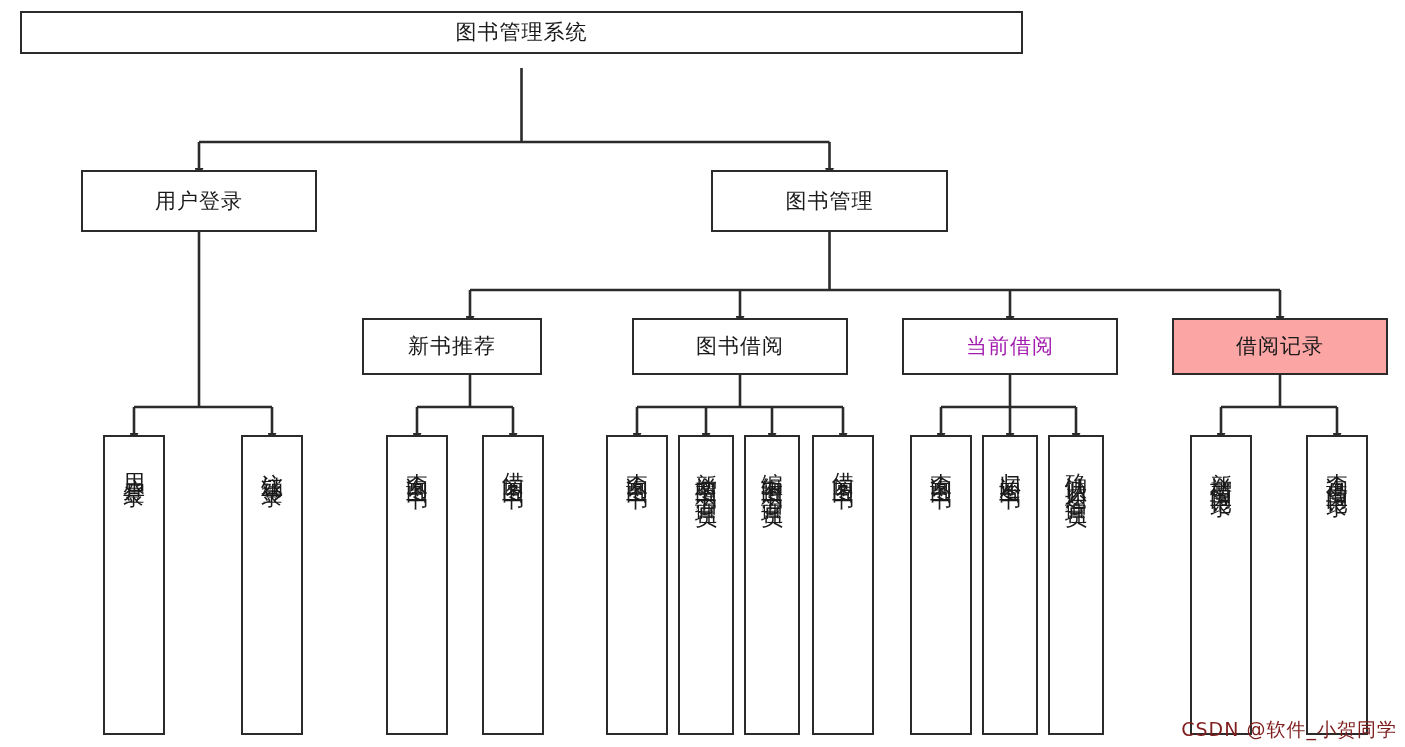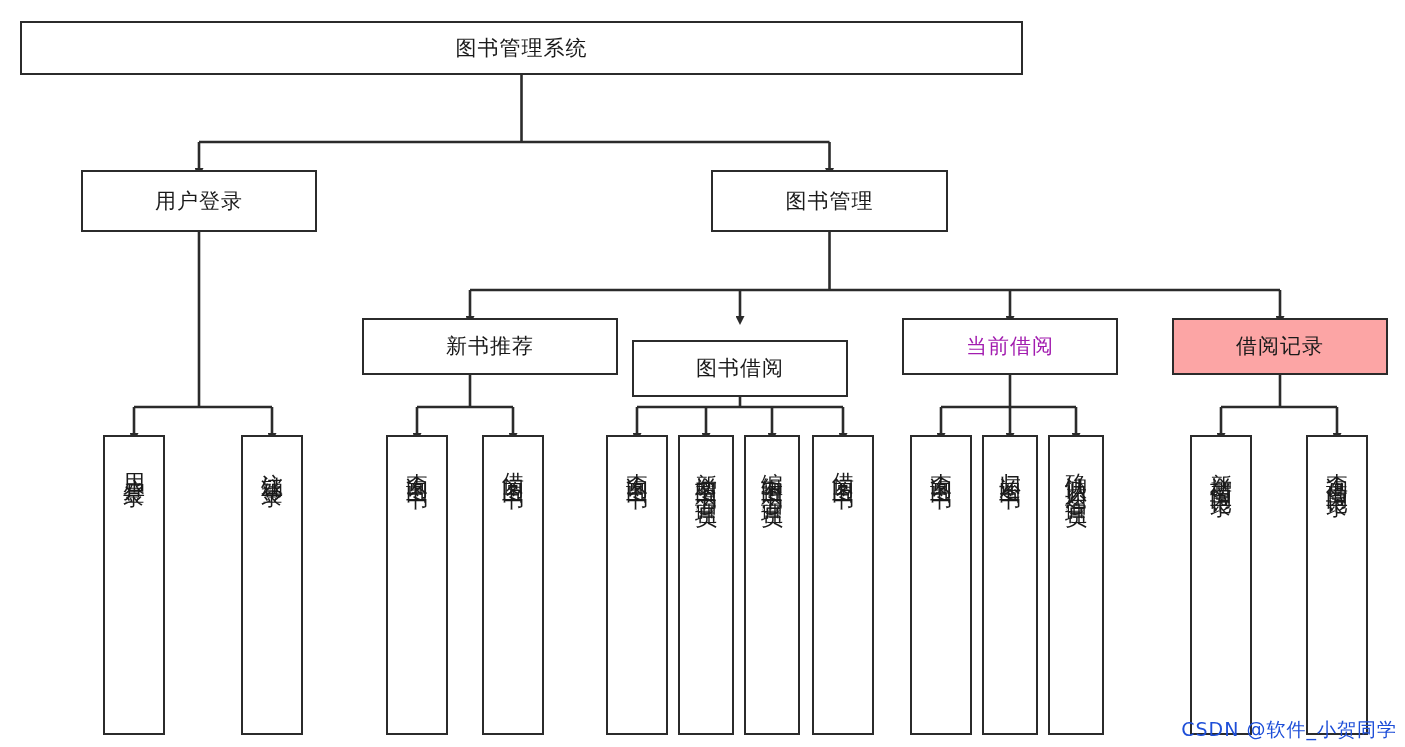--- a/index.html
+++ b/index.html
@@ -40,21 +40,21 @@
   }
   svg#connectors{
     position:absolute;left:0;top:0;width:1405px;height:747px;
     pointer-events:none;
   }
   .watermark{
     position:absolute;
     right:8px;
     bottom:4px;
     font-size:19px;
-    color:#1d4ed8;
+    color:#7f1d1d;
     letter-spacing:1px;
     white-space:nowrap;
     font-family:"DejaVu Sans","Liberation Sans",sans-serif;
   }
 </style>
 </head>
 <body>
 
 <div id="diagram-root">
 
@@ -95,33 +95,33 @@
         <path d="M 1010 407 L 1010 434" marker-end="url(#arrowhead)"></path>
         <path d="M 1076 407 L 1076 434" marker-end="url(#arrowhead)"></path>
         <path d="M 1280 375 L 1280 407"></path>
         <path d="M 1221 407 L 1337 407"></path>
         <path d="M 1221 407 L 1221 434" marker-end="url(#arrowhead)"></path>
         <path d="M 1337 407 L 1337 434" marker-end="url(#arrowhead)"></path>
       </g>
   </svg>
 
   <div id="node-layer">
-      <div class="node" style="left: 20px; top: 21px; width: 1003px; height: 54px; border-color: rgb(43, 43, 43); background: rgb(255, 255, 255);">
+      <div class="node" style="left: 20px; top: 11px; width: 1003px; height: 43px; border-color: rgb(43, 43, 43); background: rgb(255, 255, 255);">
         <span class="node-label" style="color: rgb(26, 26, 26);">图书管理系统</span>
       </div>
       <div class="node" style="left: 81px; top: 170px; width: 236px; height: 62px; border-color: rgb(43, 43, 43); background: rgb(255, 255, 255);">
         <span class="node-label" style="color: rgb(26, 26, 26);">用户登录</span>
       </div>
       <div class="node" style="left: 711px; top: 170px; width: 237px; height: 62px; border-color: rgb(43, 43, 43); background: rgb(255, 255, 255);">
         <span class="node-label" style="color: rgb(26, 26, 26);">图书管理</span>
       </div>
-      <div class="node" style="left: 362px; top: 318px; width: 256px; height: 57px; border-color: rgb(43, 43, 43); background: rgb(255, 255, 255);">
+      <div class="node" style="left: 362px; top: 318px; width: 180px; height: 57px; border-color: rgb(43, 43, 43); background: rgb(255, 255, 255);">
         <span class="node-label" style="color: rgb(26, 26, 26);">新书推荐</span>
       </div>
-      <div class="node" style="left: 632px; top: 318px; width: 216px; height: 57px; border-color: rgb(43, 43, 43); background: rgb(255, 255, 255); margin-top: 22px;">
+      <div class="node" style="left: 632px; top: 318px; width: 216px; height: 57px; border-color: rgb(43, 43, 43); background: rgb(255, 255, 255);">
         <span class="node-label" style="color: rgb(26, 26, 26);">图书借阅</span>
       </div>
       <div class="node" style="left: 902px; top: 318px; width: 216px; height: 57px; border-color: rgb(43, 43, 43); background: rgb(255, 255, 255);">
         <span class="node-label" style="color: #a21caf;">当前借阅</span>
       </div>
       <div class="node" style="left: 1172px; top: 318px; width: 216px; height: 57px; border-color: rgb(43, 43, 43); background: #fca5a5;">
         <span class="node-label" style="color: rgb(26, 26, 26);">借阅记录</span>
       </div>
       <div class="node vertical" style="left: 103px; top: 435px; width: 62px; height: 300px; border-color: rgb(43, 43, 43); background: rgb(255, 255, 255);">
         <span class="node-label" style="color: rgb(26, 26, 26);">用户登录</span>

